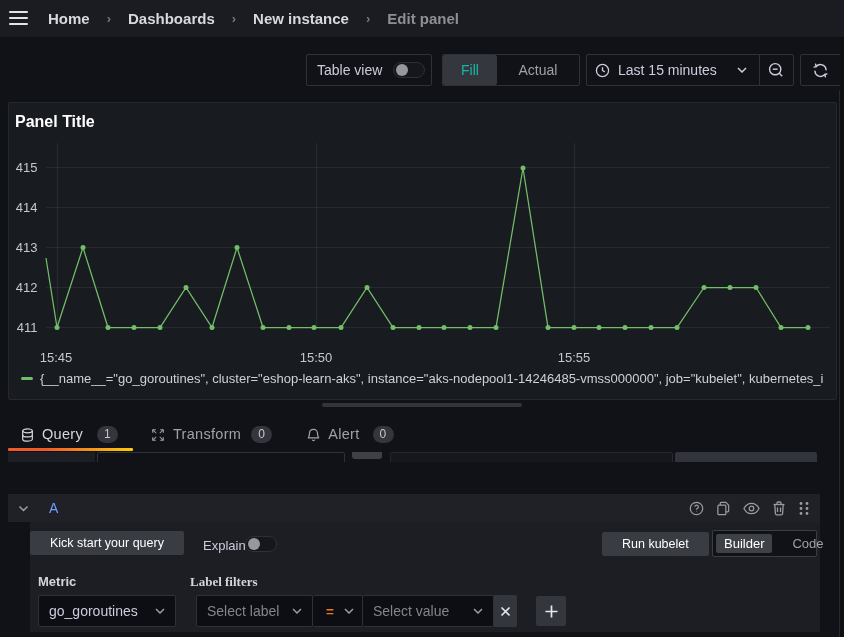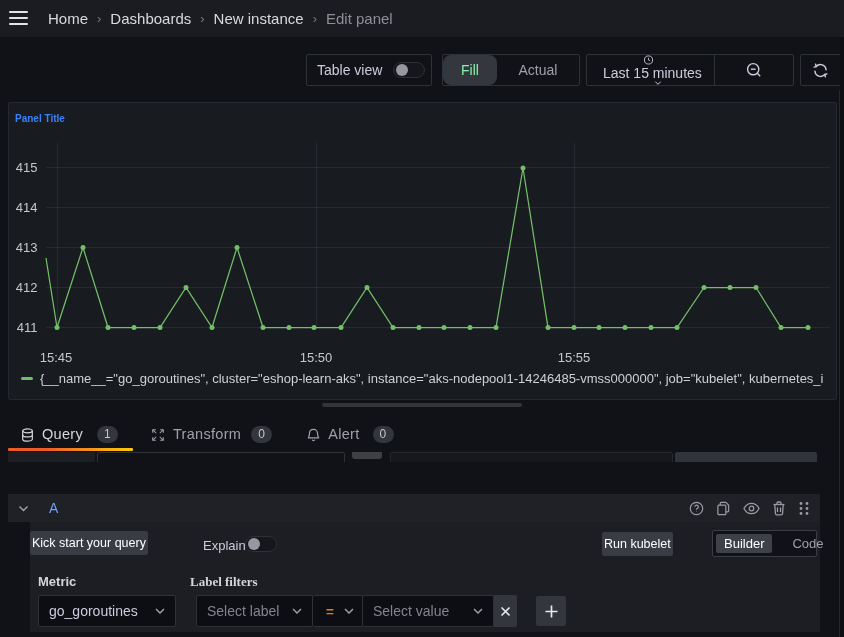--- a/index.html
+++ b/index.html
@@ -12,50 +12,50 @@
   }
   .abs { position:absolute; }
 
   
   .topbar {
     position:absolute; left:0; top:0; width:844px; height:37px;
     background:#1b1c22;
   }
   .burger { position:absolute; left:9px; top:11px; width:19px; height:14px; }
   .burger div { height:2px; background:#e3e3e8; border-radius:1px; margin-bottom:4px; }
-  .crumbs { position:absolute; left:48px; top:0; height:37px; display:flex; align-items:center; font-size:15px; font-weight:400; color:#d8d9de; }
+  .crumbs { position:absolute; left:48px; top:0; height:37px; display:flex; align-items:center; font-size:15px; font-weight:700; color:#d8d9de;gap:8px; }
   .crumbs .sep { color:#787880; margin:0 9px; font-size:13px; }
   .crumbs .muted { color:#8e8f96; }
 
   
   .tv-group { position:absolute; left:306px; top:54px; width:126px; height:32px;
     border:1px solid #2c3235; border-radius:2px; display:flex; align-items:center; }
   .tv-label { font-size:14px; color:#ccccdc; margin-left:10px; }
   .switch { width:32px; height:16px; background:#16171c; border:1px solid #2e3036; border-radius:8px; position:relative; margin-left:11px; }
   .switch .knob { position:absolute; left:2px; top:1px; width:12px; height:12px; border-radius:50%; background:#96989f; }
 
   .seg-group { position:absolute; left:442px; top:54px; width:138px; height:32px;
     border:1px solid #2c3235; border-radius:2px; display:flex; align-items:stretch; background:#111217; }
   .seg { display:flex; align-items:center; justify-content:center; font-size:14px; color:#9fa1a8; }
-  .seg.active { background:#34373e; color:#86efac; font-weight:500; border-radius:8px; }
+  .seg.active { background:#34373e; color:#14b8a6; font-weight:500; border-radius:2px; }
 
   .time-group { position:absolute; left:586px; top:54px; width:208px; height:32px;
     border:1px solid #2c3235; border-radius:2px; display:flex; align-items:center; }
-  .time-main { display:flex; align-items:center; height:100%; padding:0 12px 0 8px;flex-direction:column; }
+  .time-main { display:flex; align-items:center; height:100%; padding:0 12px 0 8px; }
   .time-text { font-size:14px; font-weight:500; color:#ccccdc; margin-left:8px; }
   .time-caret { margin-left:20px; }
   .time-div { width:1px; height:100%; background:#2c3235; }
   .time-zoom { flex:1; display:flex; align-items:center; justify-content:center; height:100%; }
   .refresh-btn { position:absolute; left:800px; top:54px; width:41px; height:32px;
     border:1px solid #2c3235; border-radius:2px; display:flex; align-items:center; justify-content:center; }
 
   
   .panel { position:absolute; left:8px; top:102px; width:829px; height:298px;
     background:#181b1f; border:1px solid #25282e; border-radius:2px; }
-  .panel-title { position:absolute; left:6px; top:10px; font-size:10px; font-weight:600; color:#3b82f6; }
+  .panel-title { position:absolute; left:6px; top:10px; font-size:16px; font-weight:600; color:#ffffff; }
   .legend { position:absolute; left:12px; top:268px; right:4px; display:flex; align-items:center; overflow:hidden; white-space:nowrap; }
   .legend .mark { width:12px; height:3px; border-radius:2px; background:#73bf69; flex:0 0 auto; margin-right:7px; }
   .legend .ltext { font-size:13px; color:#d0d1d6; }
 
   
   .resizer { position:absolute; left:322px; top:403px; width:200px; height:4px; border-radius:2px; background:#33353a; }
 
   
   .tabs { position:absolute; left:0px; top:420px; width:844px; height:28px; display:flex; }
   .tab { display:flex; align-items:center; font-size:14.5px; letter-spacing:0.3px; color:#9fa1a9; margin-left:16px; }
@@ -79,21 +79,21 @@
   .qhead { position:absolute; left:8px; top:494px; width:812px; height:28px; background:#1f2126;
     display:flex; align-items:center; }
   .qhead .caret { margin-left:10px; }
   .qhead .refid { color:#6e9fff; font-size:14px; font-weight:500; margin-left:20px; }
   .qhead .ds { color:#9a9ba3; font-size:13px; font-style:italic; margin-left:40px; }
   .qicons { position:absolute; right:10px; top:0; height:28px; display:flex; align-items:center; gap:12px; }
 
   .qbody { position:absolute; left:30px; top:522px; width:790px; height:110px; background:#1c1e23; }
 
   .btn { display:inline-flex; align-items:center; justify-content:center; background:#3a3c43; color:#ffffff;
-    font-size:12.5px; font-weight:500; border-radius:2px; height:24px; padding:0 2px; }
+    font-size:12.5px; font-weight:500; border-radius:2px; height:24px; padding:0 20px; }
   .kick { position:absolute; left:0px; top:9px; }
   .explain-label { position:absolute; left:162px; top:16px; font-size:13px; color:#ccccdc;margin-left:11px; }
   .explain-switch { position:absolute; left:204px; top:14px; }
   .runq { position:absolute; left:572px; top:10px; }
   .bc-group { position:absolute; left:682px; top:8px; width:105px; height:27px; border:1px solid #3c3e45; border-radius:2px;
     display:flex; align-items:center; background:#111217; padding:3px; }
   .bc-seg { font-size:13px; color:#9fa1a8; padding:0 20px; height:19px; display:flex; align-items:center; justify-content:center; flex:1; }
   .bc-seg.active { background:#3f4148; color:#ffffff; font-weight:500; border-radius:2px; padding:0 8px; flex:0 0 auto; }
 
   .f-label { position:absolute; font-size:13px; font-weight:600; color:#d5d6db; }

